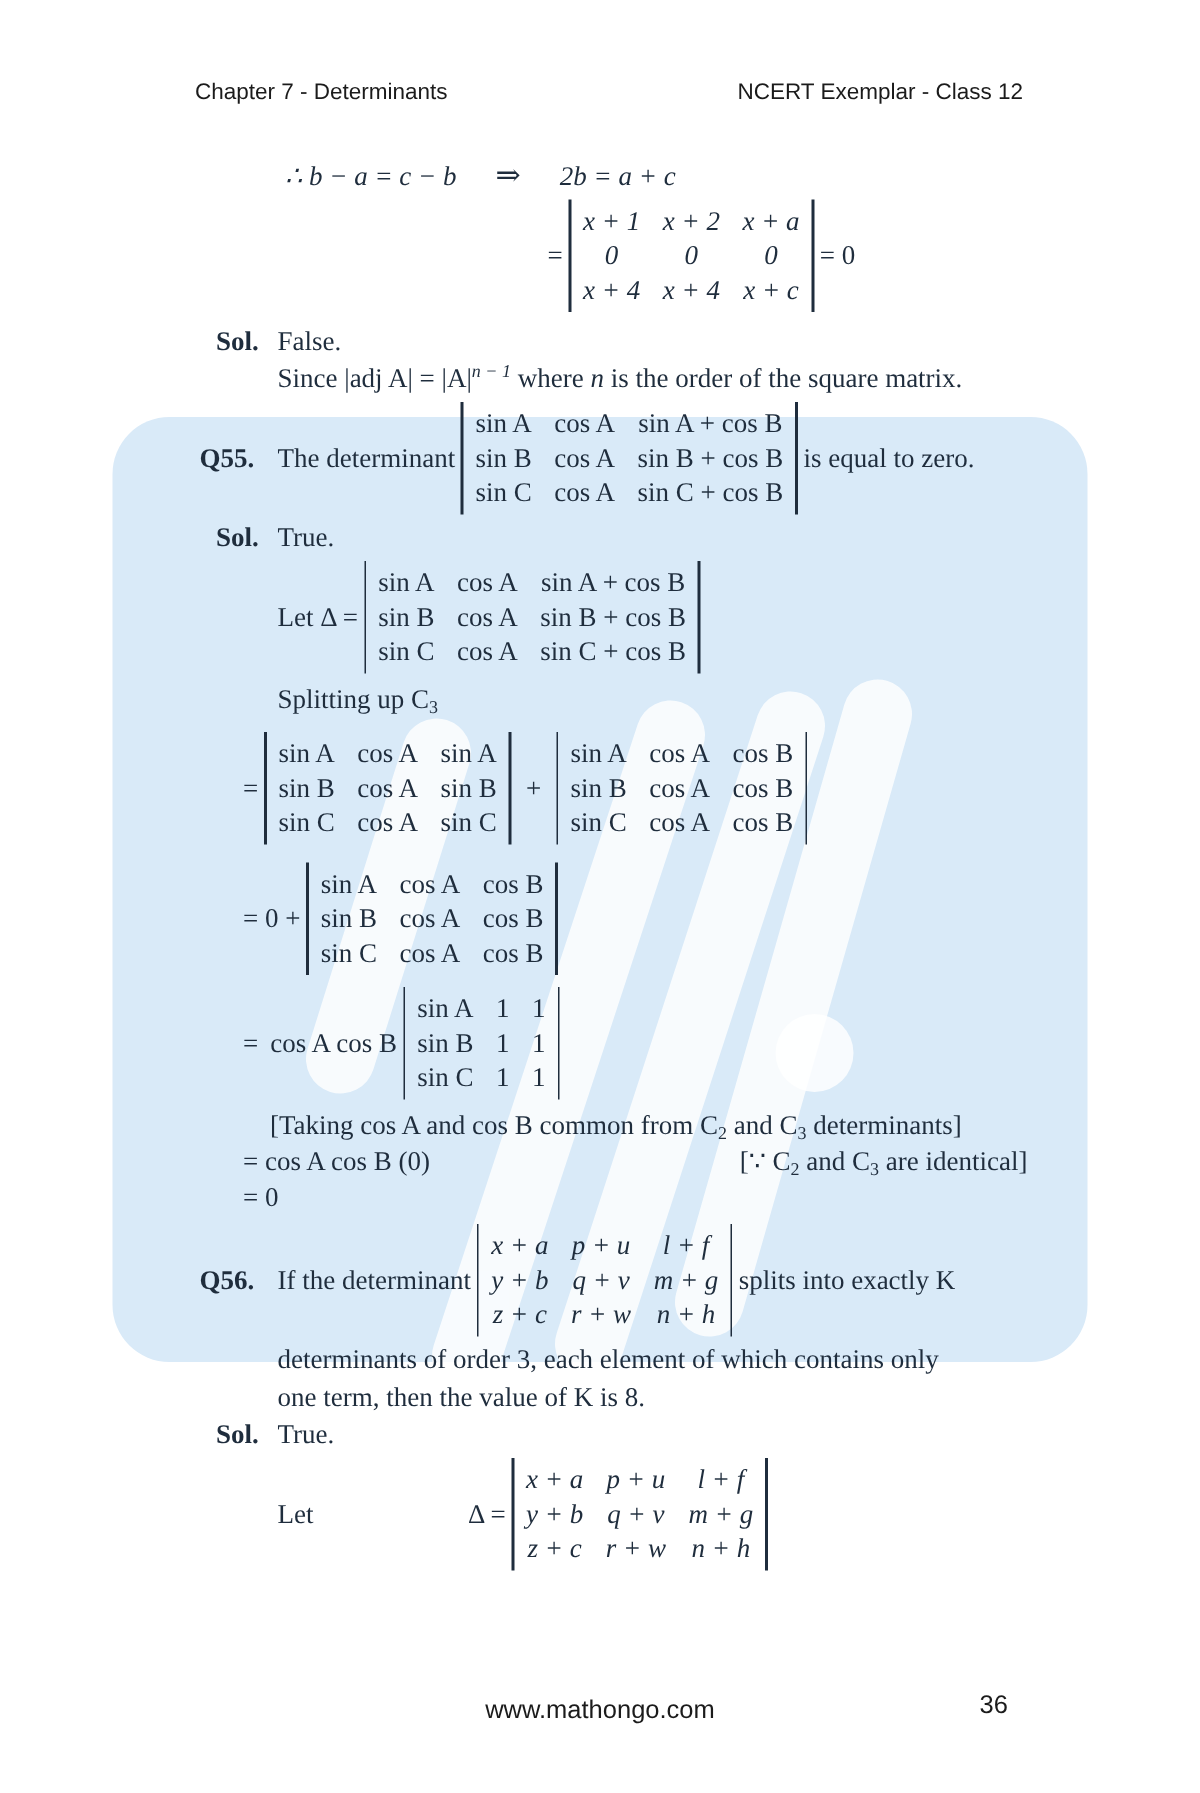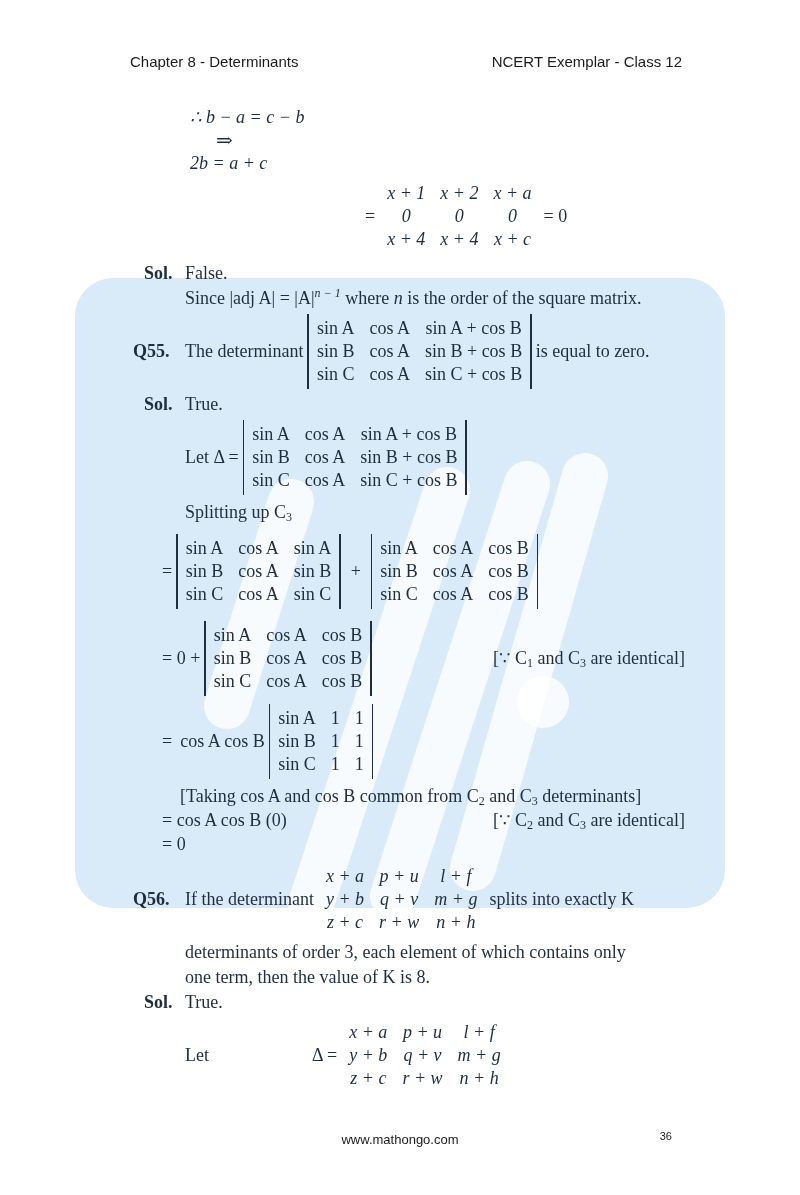--- a/index.html
+++ b/index.html
@@ -20,21 +20,21 @@
     font-size:15px; color:#1b1b1b;
   }
   .panel {
     position:absolute; left:75px; top:278px; width:650px; height:630px;
     background:#d9eaf8; border-radius:38px; z-index:0;
   }
   .panel svg { position:absolute; left:0; top:0; }
   .content { position:absolute; left:133px; top:106px; width:552px; z-index:1; }
 
   .mline { white-space:nowrap; }
-  .ital { font-style:italic;flex-direction:column; }
+  .ital { font-style:italic; }
   .arrow { font-style:normal; font-size:20px; padding:0 26px; }
   .intro-line { margin-left:57px; margin-bottom:2px; display:flex; align-items:baseline; }
   .det-line { display:flex; align-items:center; }
   .intro-det { margin-left:232px; margin-bottom:6px; }
 
   .qrow { display:flex; align-items:baseline; margin-bottom:2px; }
   .qrow.center { align-items:center; }
   .qlabel { font-weight:bold; width:52px; flex:none; }
   .qlabel.sol { padding-left:11px; }
   .para { margin-left:52px; width:500px; text-align:justify; margin-bottom:2px; }
@@ -59,32 +59,32 @@
   .result { margin-left:29px; margin-bottom:4px; }
   .letrow { display:flex; align-items:center; margin-left:52px; margin-bottom:4px; }
   .letrow .gap { width:103px; flex:none; }
   .splitting { margin-left:52px; margin-bottom:8px; margin-top:3px; }
   .q55row { margin-bottom:2px; }
   .splitrow { margin-bottom:8px; }
   .zerorow { margin-bottom:4px; }
 
   .ftr-site {
     position:absolute; top:1128px; left:0; right:0; text-align:center;
-    font-family:"Liberation Sans","DejaVu Sans",sans-serif; font-size:13px; color:#1b1b1b;
+    font-family:"Liberation Sans","DejaVu Sans",sans-serif; font-size:17px; color:#1b1b1b;
   }
   .ftr-page {
     position:absolute; top:1125px; right:128px;
-    font-family:"Liberation Sans","DejaVu Sans",sans-serif; font-size:11px; color:#1b1b1b;
+    font-family:"Liberation Sans","DejaVu Sans",sans-serif; font-size:17px; color:#1b1b1b;
   }
 </style>
 </head>
 <body>
 
 <div class="hdr">
-  <span>Chapter 8 - Determinants</span>
+  <span>Chapter 7 - Determinants</span>
   <span>NCERT Exemplar - Class 12</span>
 </div>
 
 <div class="panel">
   <svg width="650" height="630" viewBox="0 0 650 630">
     <g stroke-width="46" stroke-linecap="round" opacity="0.82" fill="none" stroke="#ffffff">
       <path d="M152 428 L216 224"></path>
       <path d="M236 626 L372 212"></path>
       <path d="M318 618 L452 206"></path>
       <path d="M398 590 L510 198"></path>
@@ -213,21 +213,20 @@
           <span class="dcell">cos B</span>
           <span class="dcell">sin B</span>
           <span class="dcell">cos A</span>
           <span class="dcell">cos B</span>
           <span class="dcell">sin C</span>
           <span class="dcell">cos A</span>
           <span class="dcell">cos B</span>
         </span>
         <span class="dbar"></span>
       </span>
-    <span class="note"><span>[∵ C</span><sub>1</sub><span> and C</span><sub>3</sub><span> are identical]</span></span>
   </div>
   <div class="eqrow">
     <span>=</span>
     <span style="margin-left:8px">cos A cos B</span>
     <span class="det">
         <span class="dbar"></span>
         <span class="dgrid" style="grid-template-columns: repeat(3, auto);">
           <span class="dcell">sin A</span>
           <span class="dcell">1</span>
           <span class="dcell">1</span>

